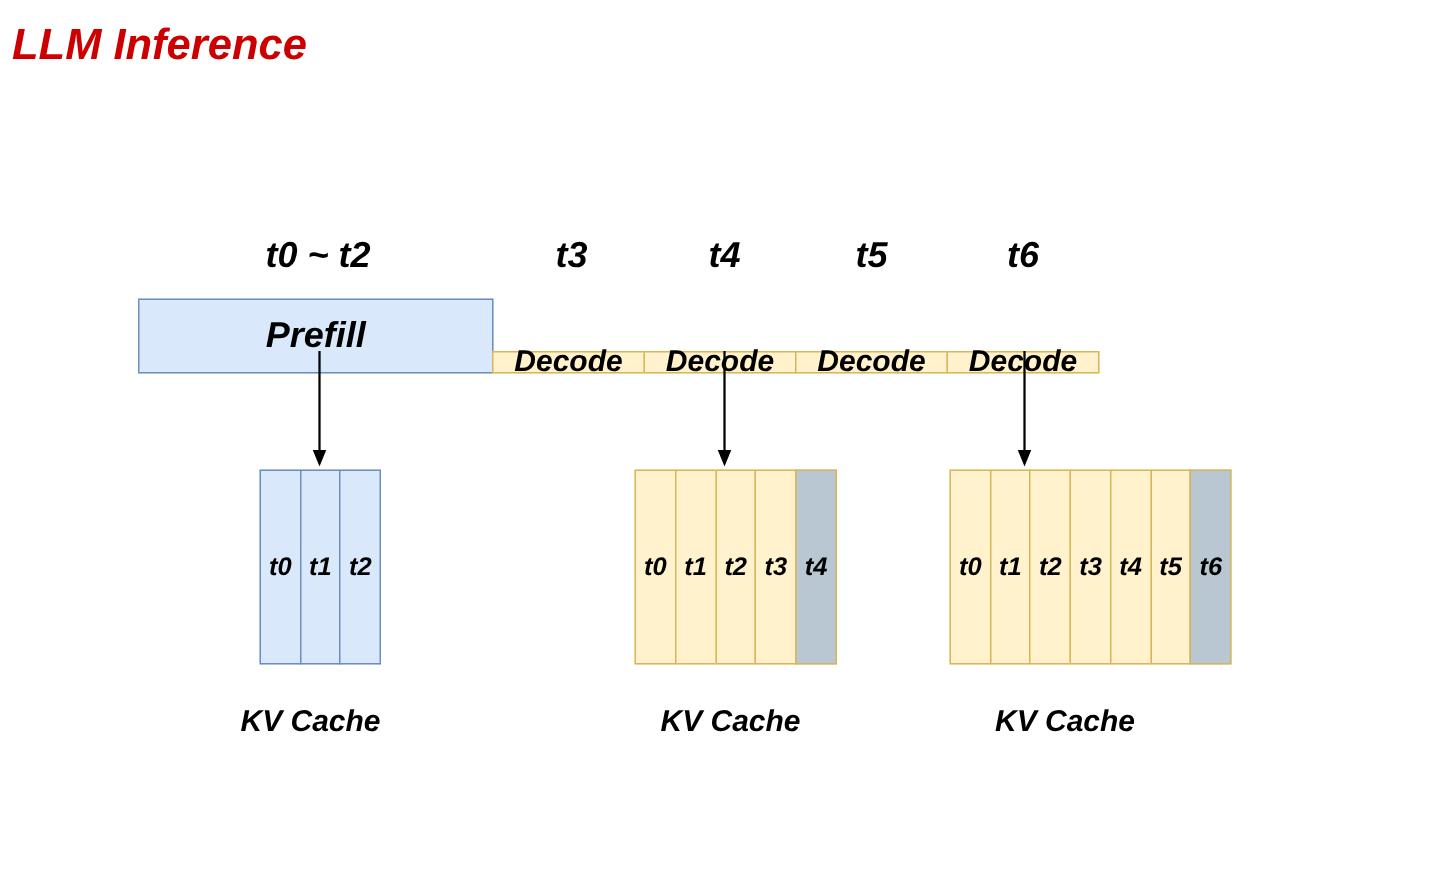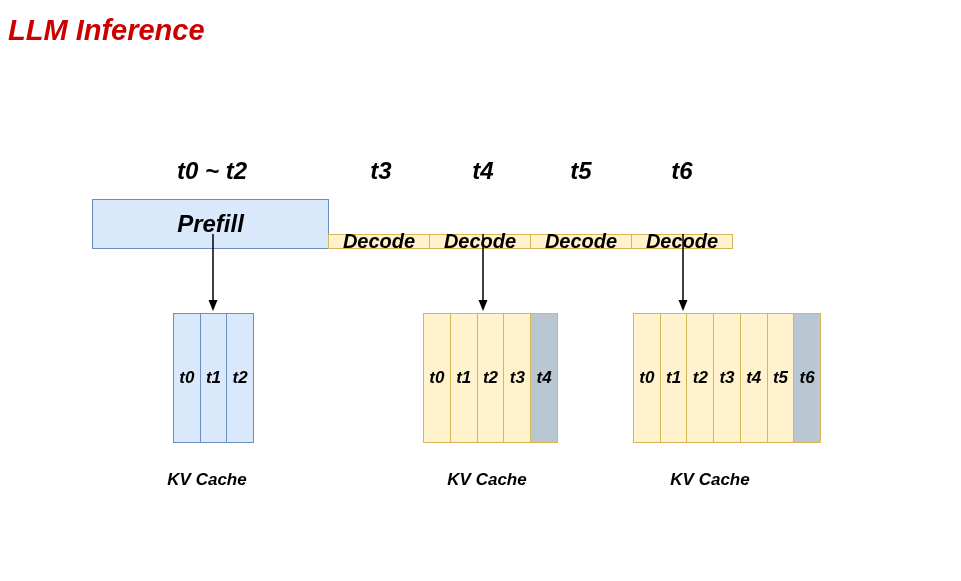--- a/index.html
+++ b/index.html
@@ -101,21 +101,21 @@
     border: 1px solid var(--decode-border, #d6b656);
   }
   .kv-cell.gray {
     background: var(--new-cell-fill, #b9c7d2);
     border: 1px solid var(--decode-border, #d6b656);
   }
   .kv-caption {
     position: absolute;
     top: 470px;
     transform: translateX(-50%);
-    font-size: 17px;
+    font-size: 20px;
     font-weight: bold;
     color: #000;
     white-space: nowrap;
   }
   .watermark {
     position: absolute;
     top: 554px;
     right: 20px;
     font-size: 15px;
     color: var(--watermark, #bdbdbd);

